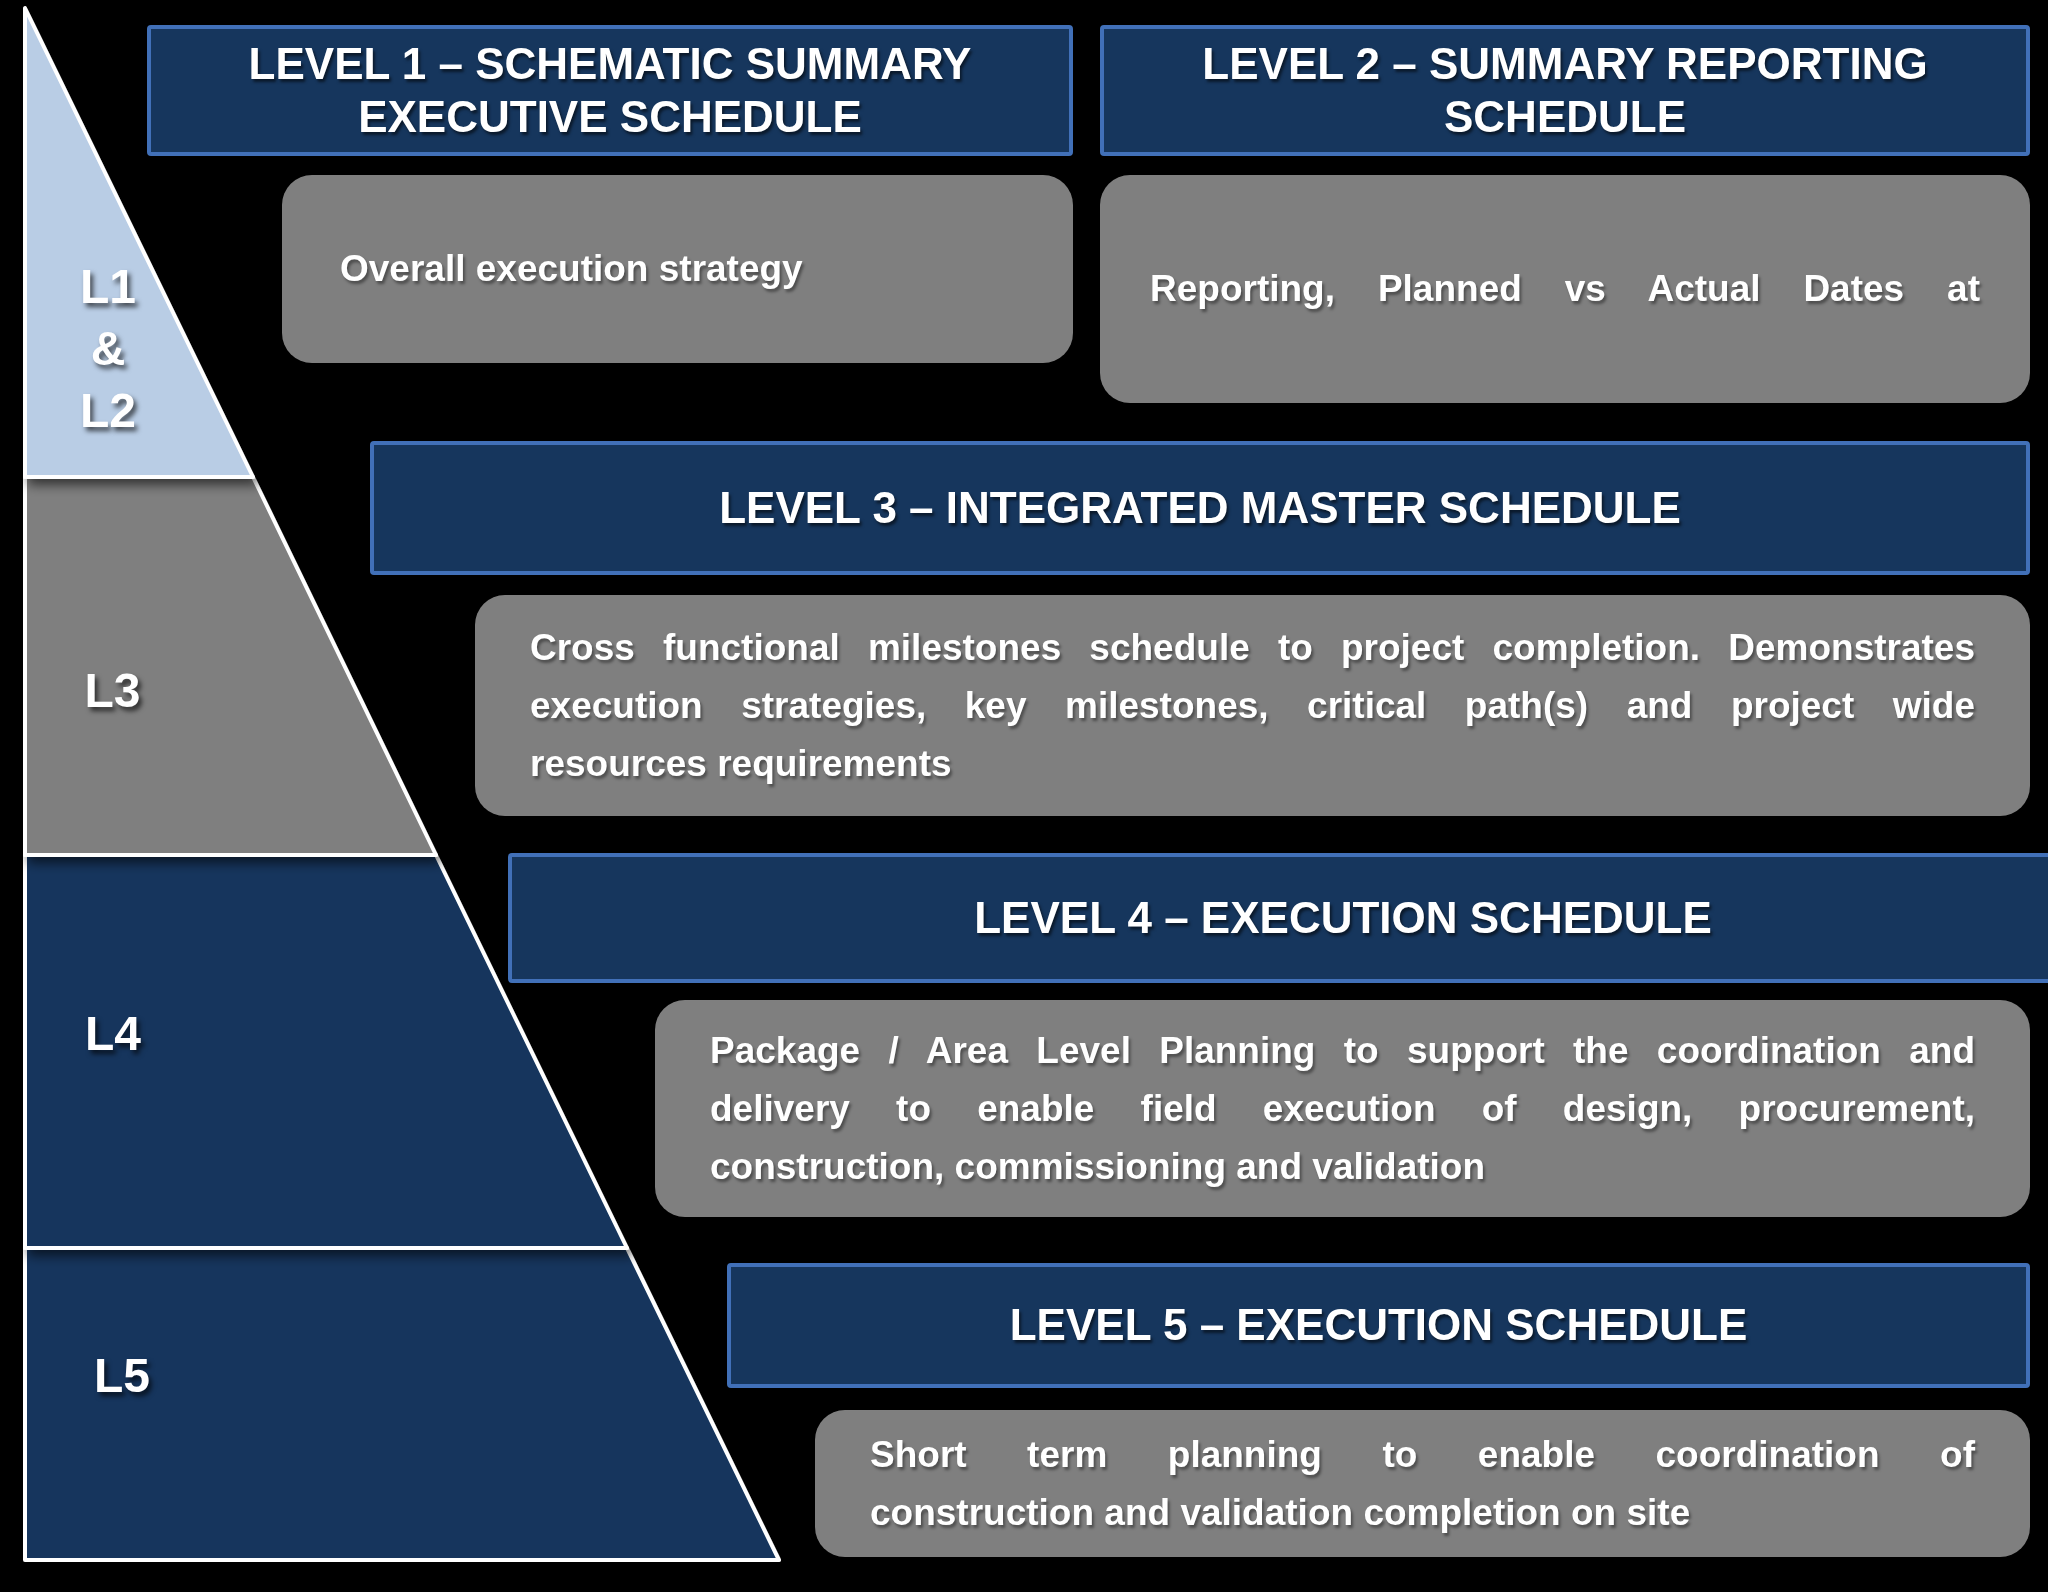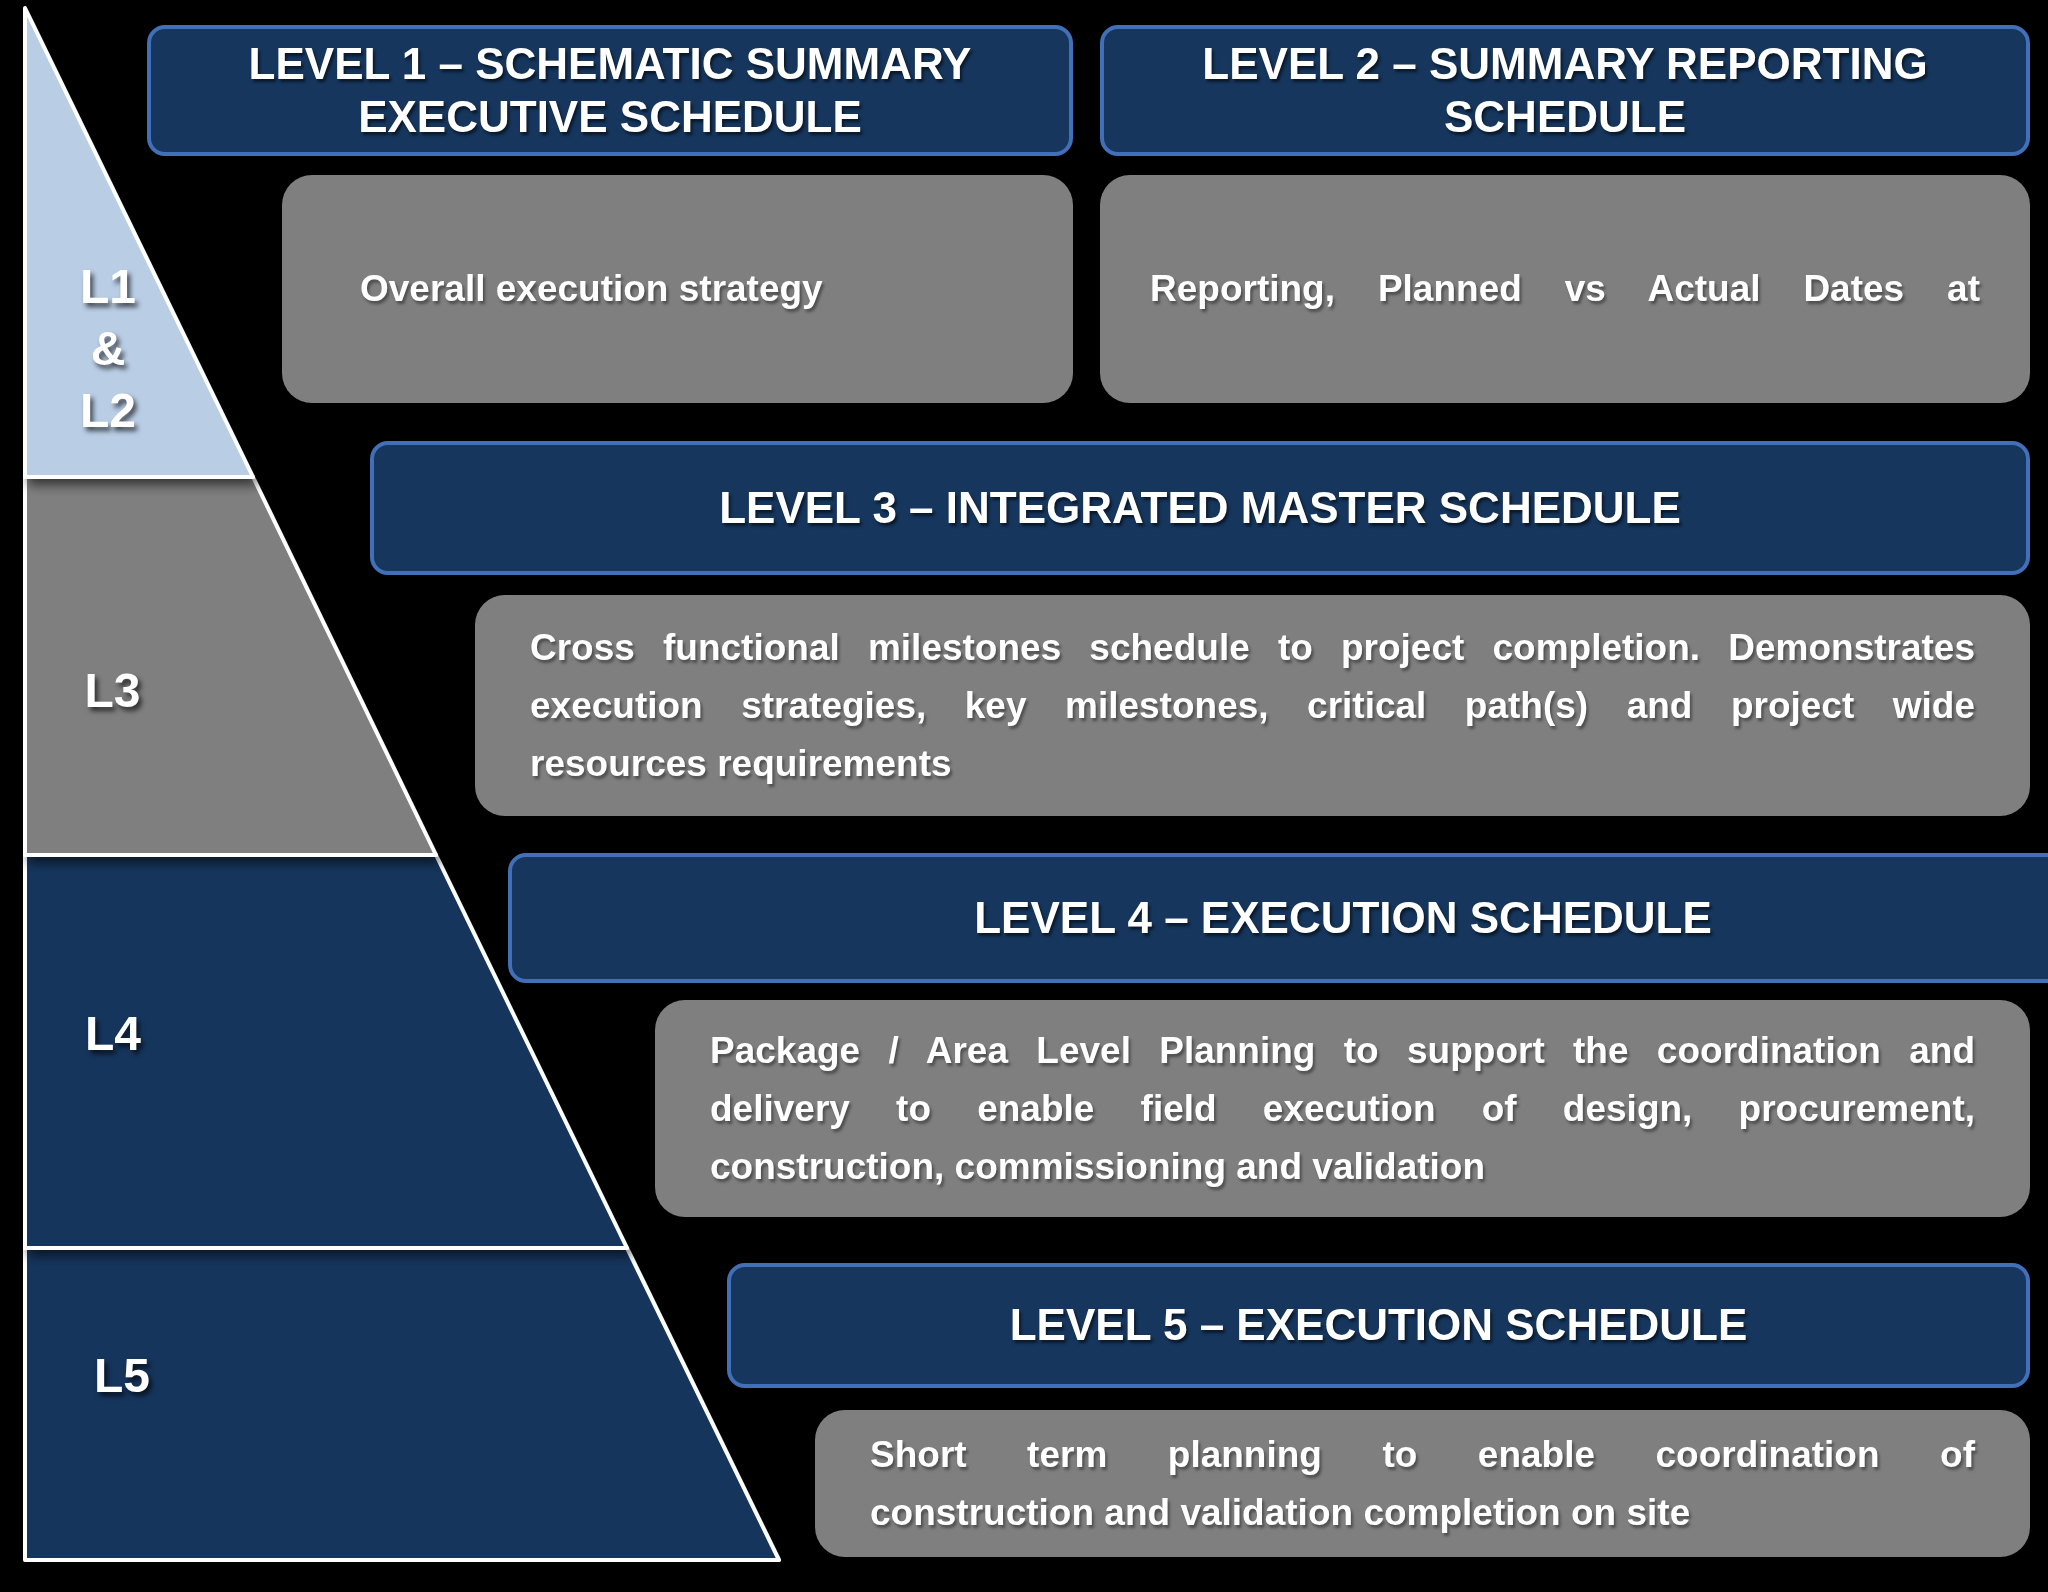--- a/index.html
+++ b/index.html
@@ -3,21 +3,21 @@
 <meta charset="utf-8">
 <style>
   html,body { margin:0; padding:0; background:#000; }
   .stage {
     position:relative; width:2048px; height:1592px; background:#000000;
     font-family:"Liberation Sans", sans-serif; overflow:hidden;
   }
   .stage svg.pyr { position:absolute; left:0; top:0; }
   .hdr {
     position:absolute; box-sizing:border-box;
-    background:#16365d; border:4px solid #4170b8; border-radius:18px;
+    background:#16365d; border:4px solid #4170b8; border-radius:4px;
     color:#ffffff; font-weight:700; font-size:44px; line-height:1.2;
     display:flex; flex-direction:column; justify-content:center; align-items:center;
     text-align:center; text-shadow:2px 3px 3px rgba(0,0,0,.55);
     box-shadow:3px 5px 9px rgba(0,0,0,.65);
   }
   .desc {
     position:absolute; box-sizing:border-box;
     background:#7f7f7f; border-radius:30px;
     color:#ffffff; font-weight:700; font-size:37px; line-height:58px;
     display:flex; flex-direction:column; justify-content:center;
@@ -28,21 +28,21 @@
   .desc .ll { width:100%; text-align:left; }
   .pyr-label {
     position:absolute; color:#ffffff; font-weight:700; font-size:48px;
     line-height:62px; text-align:center; text-shadow:3px 4px 5px rgba(0,0,0,.65);
   }
   #h1 {left:147px;  top:25px;   width:926px;  height:131px;}
   #h2 {left:1100px; top:25px;   width:930px;  height:131px;}
   #h3 {left:370px;  top:441px;  width:1660px; height:134px;}
   #h4 {left:508px;  top:853px;  width:1670px; height:130px;}
   #h5 {left:727px;  top:1263px; width:1303px; height:125px;}
-  #g1 {left:282px;  top:175px;  width:791px;  height:228px; padding:0 78px;}
+  #g1 {left:282px;  top:175px;  width:791px;  height:188px; padding:0 58px;}
   #g2 {left:1100px; top:175px;  width:930px;  height:228px; padding:0 50px;}
   #g3 {left:475px;  top:595px;  width:1555px; height:221px; padding:0 55px;}
   #g4 {left:655px;  top:1000px; width:1375px; height:217px; padding:0 55px;}
   #g5 {left:815px;  top:1410px; width:1215px; height:147px; padding:0 55px;}
   #lab12 {left:38px; top:256px;  width:140px;}
   #lab3  {left:40px; top:660px;  width:145px;}
   #lab4  {left:40px; top:1003px; width:146px;}
   #lab5  {left:48px; top:1345px; width:148px;}
 </style>
 </head>

